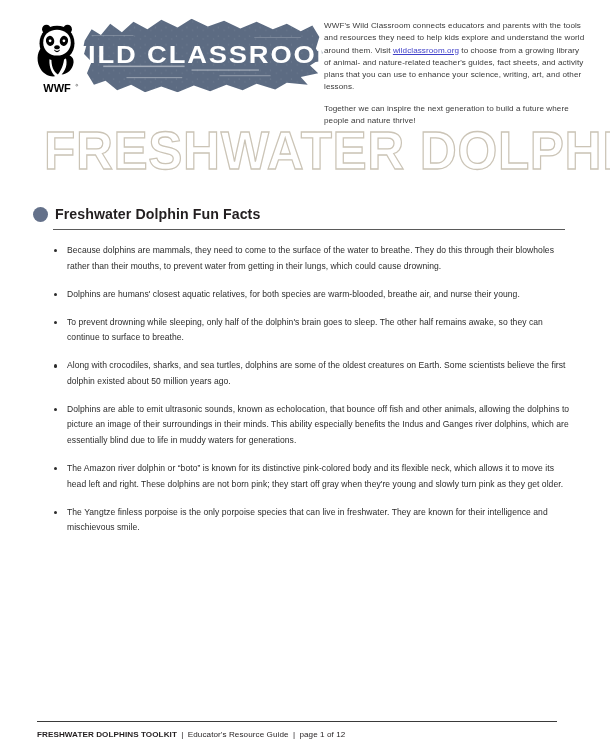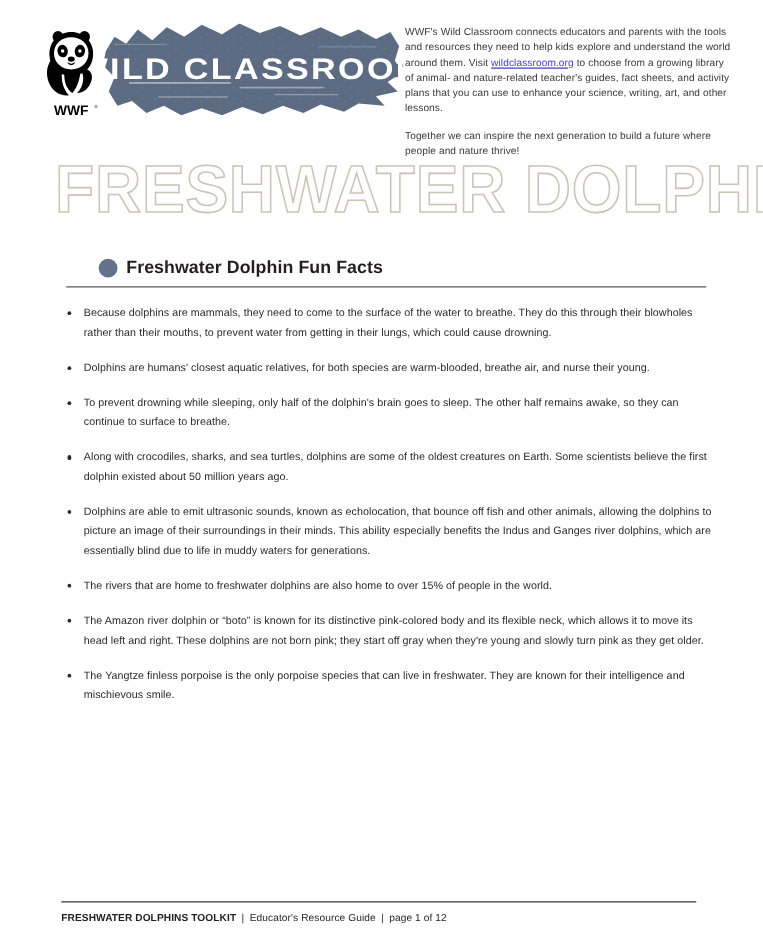--- a/index.html
+++ b/index.html
@@ -92,21 +92,20 @@
   
   .content {
     padding: 0 20px 0 33px;
   }
 
   .section-heading-row {
     display: flex;
     align-items: center;
     gap: 7px;
     margin-top: 20px;
-    margin-left: 46px;
   }
   .section-dot {
     width: 15px;
     height: 15px;
     border-radius: 50%;
     background: #64718a;
     flex: 0 0 15px;
   }
   .section-heading {
     font-size: 14.2px;
@@ -143,21 +142,21 @@
     top: 6px;
     width: 3.4px;
     height: 3.4px;
     border-radius: 50%;
     background: #2b2b2b;
   }
 
   
   .page-footer {
     position: absolute;
-    left: 16px;
+    left: 4px;
     right: 0;
     bottom: 14px;
     padding: 0 33px;
   }
   .footer-rule {
     height: 1px;
     background: #3a3a3a;
     margin-bottom: 8px;
     margin-right: 20px;
   }
@@ -262,21 +261,20 @@
     <span class="section-heading">Freshwater Dolphin Fun Facts</span>
   </div>
   <div class="section-rule"></div>
 
   <ul class="fact-list">
     <li class="fact-item">Because dolphins are mammals, they need to come to the surface of the water to breathe. They do this through their blowholes rather than their mouths, to prevent water from getting in their lungs, which could cause drowning.</li>
     <li class="fact-item">Dolphins are humans' closest aquatic relatives, for both species are warm-blooded, breathe air, and nurse their young.</li>
     <li class="fact-item">To prevent drowning while sleeping, only half of the dolphin's brain goes to sleep. The other half remains awake, so they can continue to surface to breathe.</li>
     <li class="fact-item">Along with crocodiles, sharks, and sea turtles, dolphins are some of the oldest creatures on Earth. Some scientists believe the first dolphin existed about 50 million years ago.</li>
     <li class="fact-item">Dolphins are able to emit ultrasonic sounds, known as echolocation, that bounce off fish and other animals, allowing the dolphins to picture an image of their surroundings in their minds. This ability especially benefits the Indus and Ganges river dolphins, which are essentially blind due to life in muddy waters for generations.</li>
-    <li class="fact-item">The rivers that are home to freshwater dolphins are also home to over 15% of people in the world.</li>
     <li class="fact-item">The Amazon river dolphin or “boto” is known for its distinctive pink-colored body and its flexible neck, which allows it to move its head left and right. These dolphins are not born pink; they start off gray when they're young and slowly turn pink as they get older.</li>
     <li class="fact-item">The Yangtze finless porpoise is the only porpoise species that can live in freshwater. They are known for their intelligence and mischievous smile.</li>
   </ul>
 </div>
 
 <div class="page-footer">
   <div class="footer-rule"></div>
   <div class="footer-text">
     <span class="footer-title">FRESHWATER DOLPHINS TOOLKIT</span><span class="footer-sep">&nbsp;</span><span>|</span><span class="footer-sep">&nbsp;</span><span>Educator's Resource Guide</span><span class="footer-sep">&nbsp;</span><span>|</span><span class="footer-sep">&nbsp;</span><span>page 1 of 12</span>
   </div>

